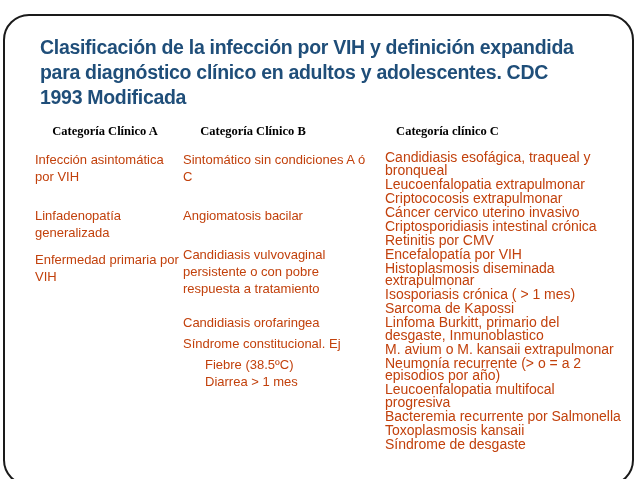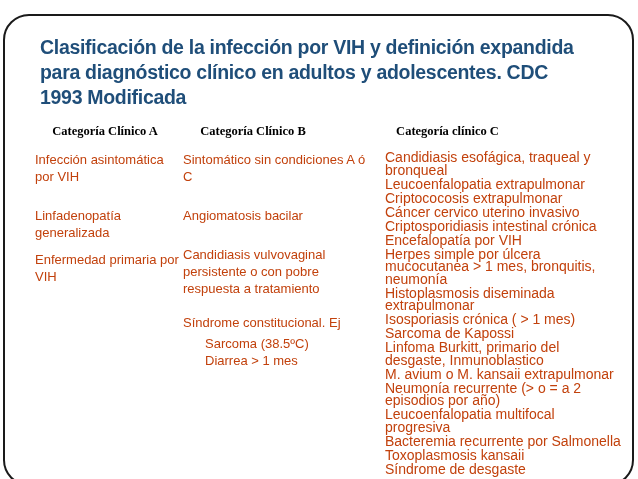--- a/index.html
+++ b/index.html
@@ -81,34 +81,35 @@
       <p class="item gap-lg">Infección asintomática por VIH</p>
       <p class="item gap-xl">Linfadenopatía generalizada</p>
       <p class="item">Enfermedad primaria por VIH</p>
     </div>
 
     <div class="col col-b">
       <div class="col-header">Categoría Clínico B</div>
       <p class="item gap-lg">Sintomático sin condiciones A ó C</p>
       <p class="item gap-lg">Angiomatosis bacilar</p>
       <p class="item gap-md">Candidiasis vulvovaginal persistente o con pobre respuesta a tratamiento</p>
+      <p class="item gap-sm">Candidiasis orofaringea</p>
       <p class="item gap-sm">Síndrome constitucional. Ej</p>
-      <p class="item indent">Sarcoma (38.5ºC)</p>
+      <p class="item indent">Fiebre (38.5ºC)</p>
       <p class="item indent">Diarrea &gt; 1 mes</p>
     </div>
 
     <div class="col col-c">
       <div class="col-header">Categoría clínico C</div>
       <p class="item">Candidiasis esofágica, traqueal y bronqueal</p>
       <p class="item">Leucoenfalopatia extrapulmonar</p>
       <p class="item">Criptococosis extrapulmonar</p>
       <p class="item">Cáncer cervico uterino invasivo</p>
       <p class="item">Criptosporidiasis intestinal crónica</p>
+      <p class="item">Retinitis por CMV</p>
       <p class="item">Encefalopatía por VIH</p>
-      <p class="item">Herpes simple por úlcera mucocutanea &gt; 1 mes, bronquitis, neumonía</p>
       <p class="item">Histoplasmosis diseminada extrapulmonar</p>
       <p class="item">Isosporiasis crónica ( &gt; 1 mes)</p>
       <p class="item">Sarcoma de Kapossi</p>
       <p class="item">Linfoma Burkitt, primario del desgaste, Inmunoblastico</p>
       <p class="item">M. avium o M. kansaii extrapulmonar</p>
       <p class="item">Neumonía recurrente (&gt; o = a 2 episodios por año)</p>
       <p class="item">Leucoenfalopatia multifocal progresiva</p>
       <p class="item">Bacteremia recurrente por Salmonella</p>
       <p class="item">Toxoplasmosis kansaii</p>
       <p class="item">Síndrome de desgaste</p>

